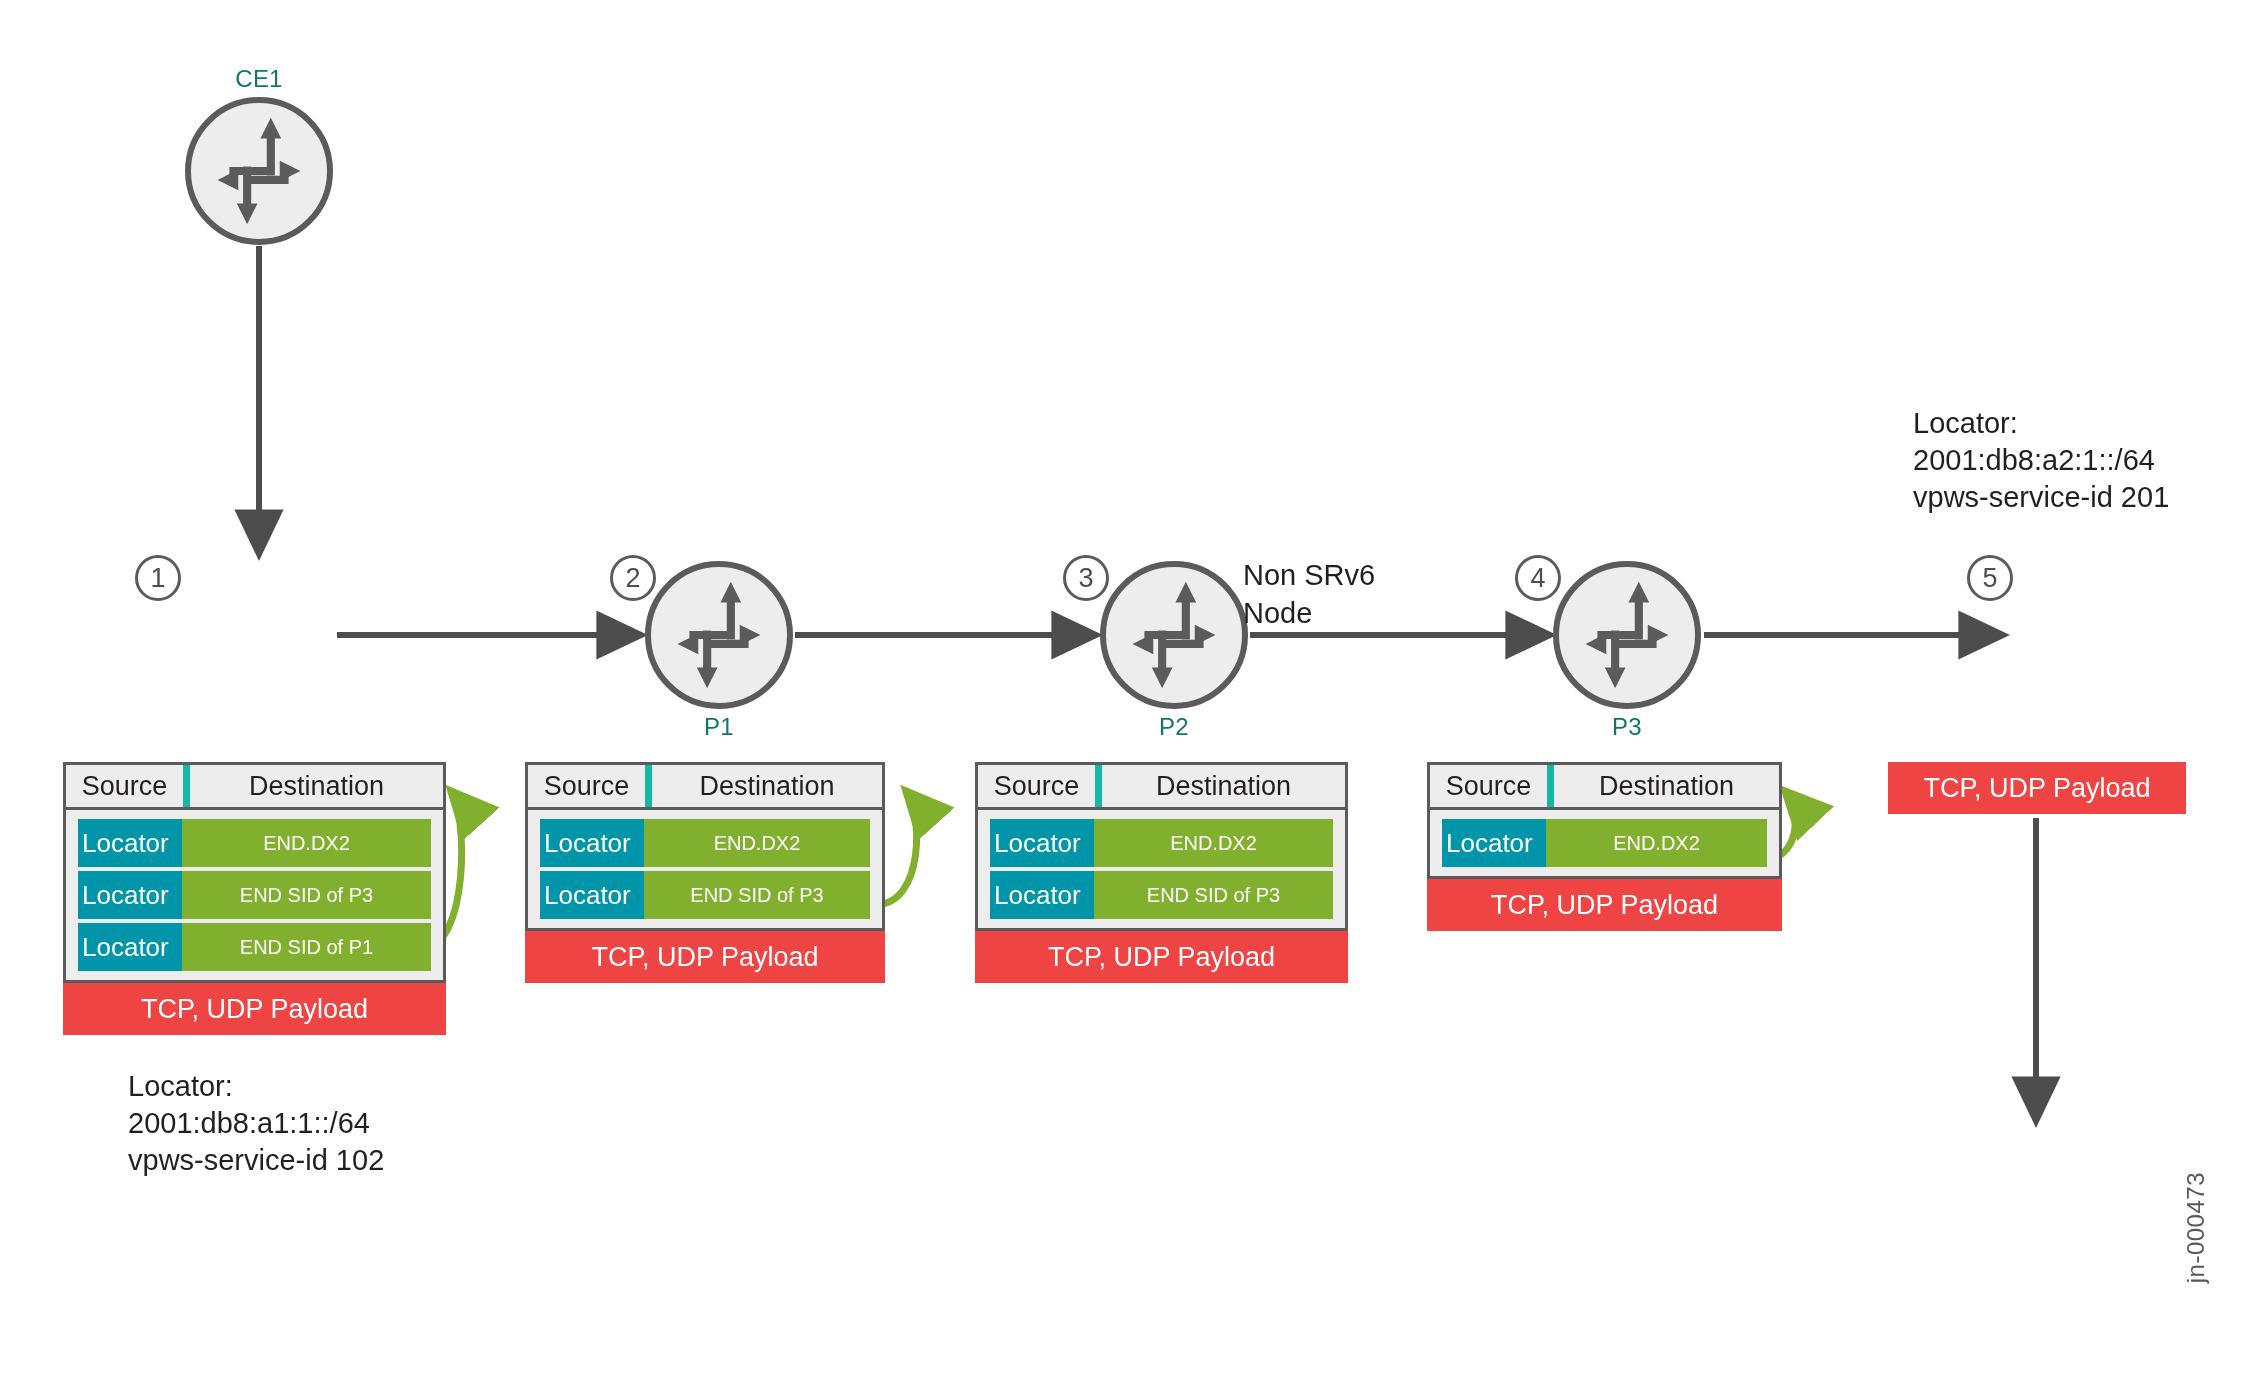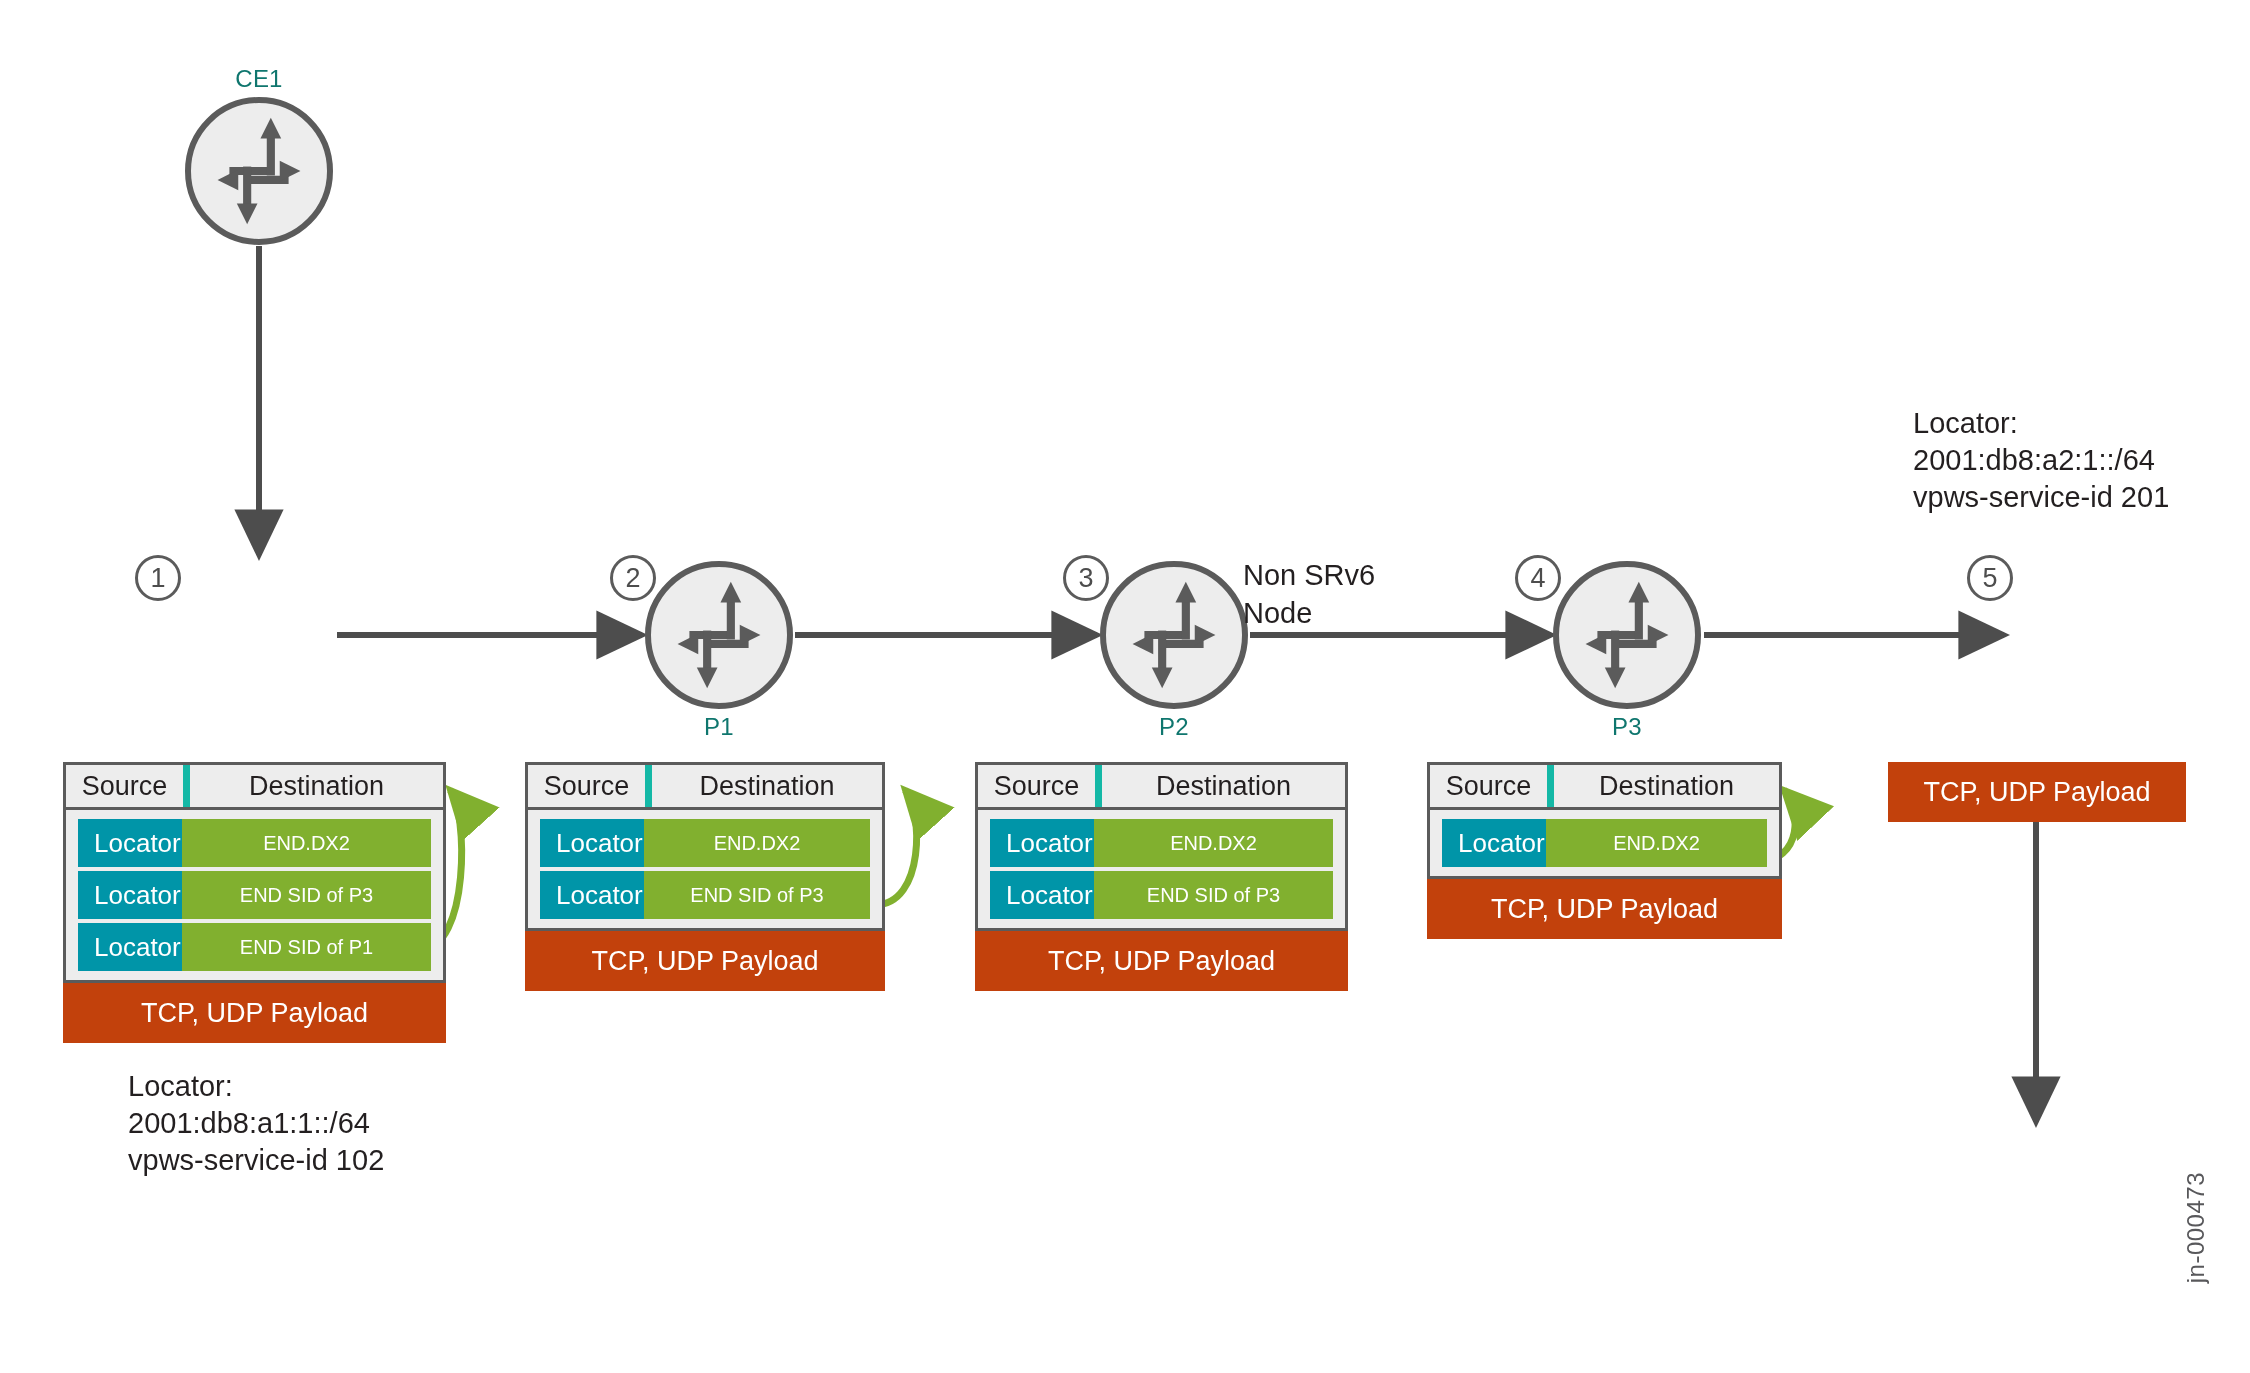--- a/index.html
+++ b/index.html
@@ -94,38 +94,38 @@
     margin-bottom: 4px;
   }
   .stack .srow:last-child { margin-bottom: 0; }
   .stack .srow .loc {
     width: 104px;
     background: #0095a8;
     color: #ffffff;
     font-size: 26px;
     display: flex;
     align-items: center;
-    padding-left: 16px;
+    padding-left: 4px;
     box-sizing: border-box;
   }
   .stack .srow .sid {
     flex: 1;
     background: #81b02f;
     color: #ffffff;
     font-size: 20px;
     display: flex;
     align-items: center;
     justify-content: center;
     box-sizing: border-box;
   }
   .payload {
-    background: #c2410c;
+    background: #ef4444;
     color: #ffffff;
     font-size: 27px;
-    height: 60px;
+    height: 52px;
     display: flex;
     align-items: center;
     justify-content: center;
     box-sizing: border-box;
   }
 
   
   .textblock {
     position: absolute;
     font-size: 29px;

